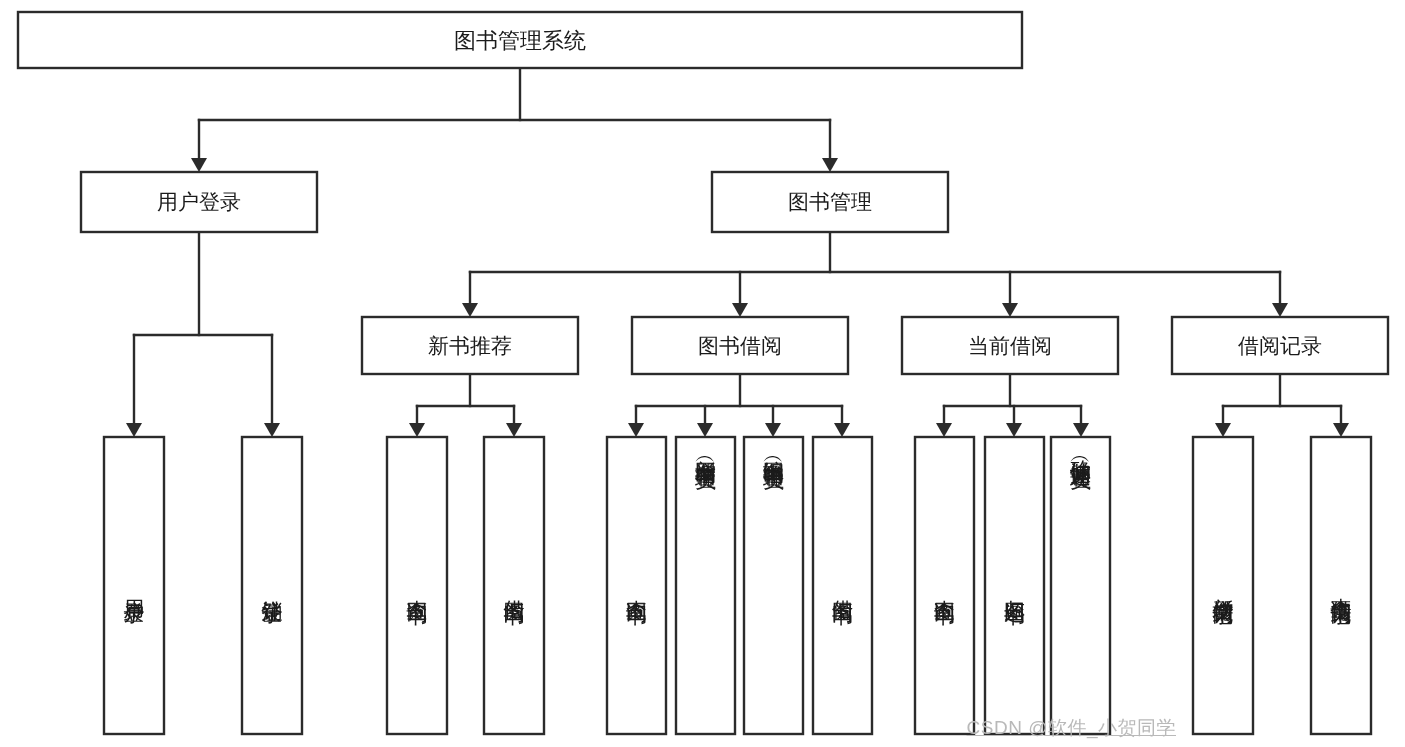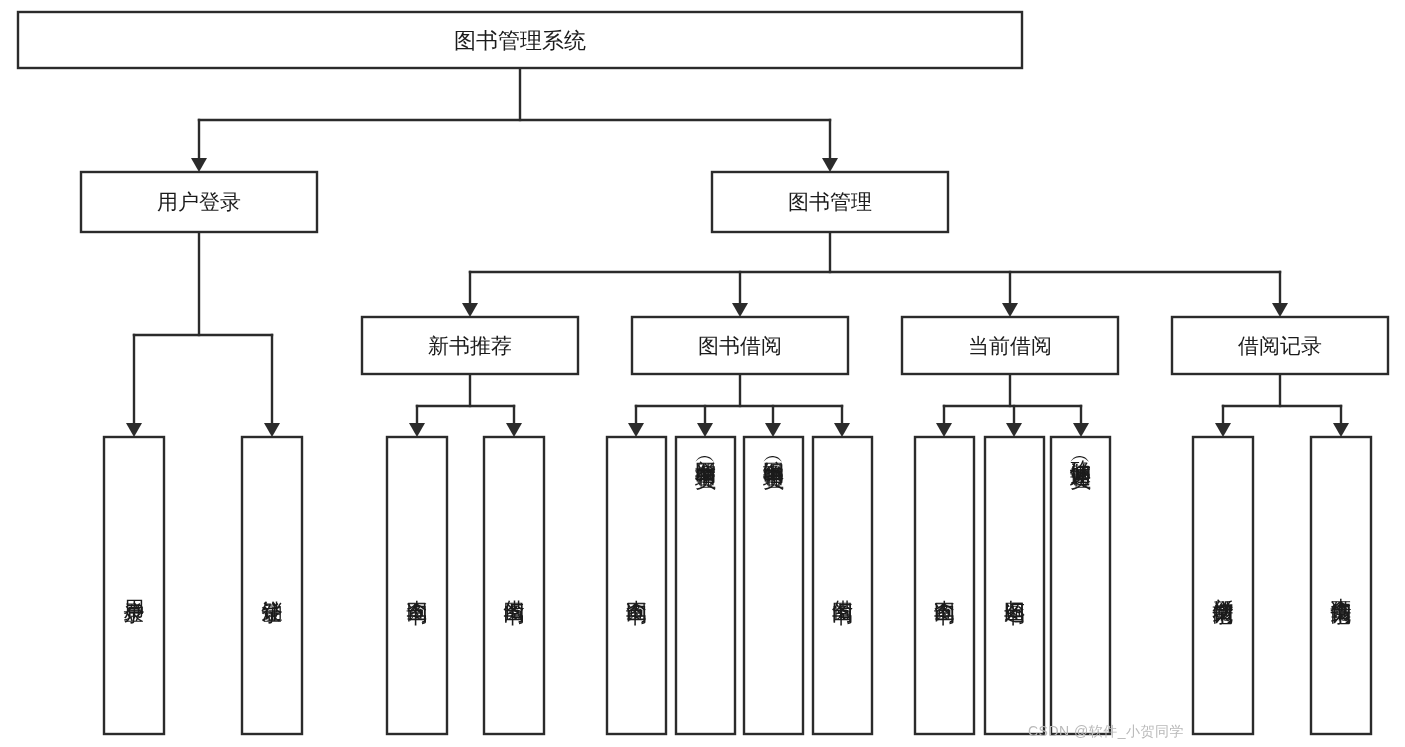--- a/index.html
+++ b/index.html
@@ -62,27 +62,28 @@
     font-family: "Liberation Sans", "DejaVu Sans", sans-serif;
     font-size: 21px;
     line-height: 1.04;
     color: #1b1b1b;
     letter-spacing: 1.5px;
     white-space: nowrap;
     pointer-events: none;
   }
   .watermark {
     position: absolute;
-    right: 8px;
+    right: 16px;
     bottom: 6px;
     font-family: "Liberation Sans", "DejaVu Sans", sans-serif;
-    font-size: 14px;
+    font-size: 19px;
     color: #b9b9b9;
     white-space: nowrap;
     letter-spacing: 0.5px;
+    text-decoration: underline;
   }
 </style>
 </head>
 <body>
 
 <div id="diagram-root">
 
   <svg id="flow" viewBox="0 0 1405 747">
 
     <g>

